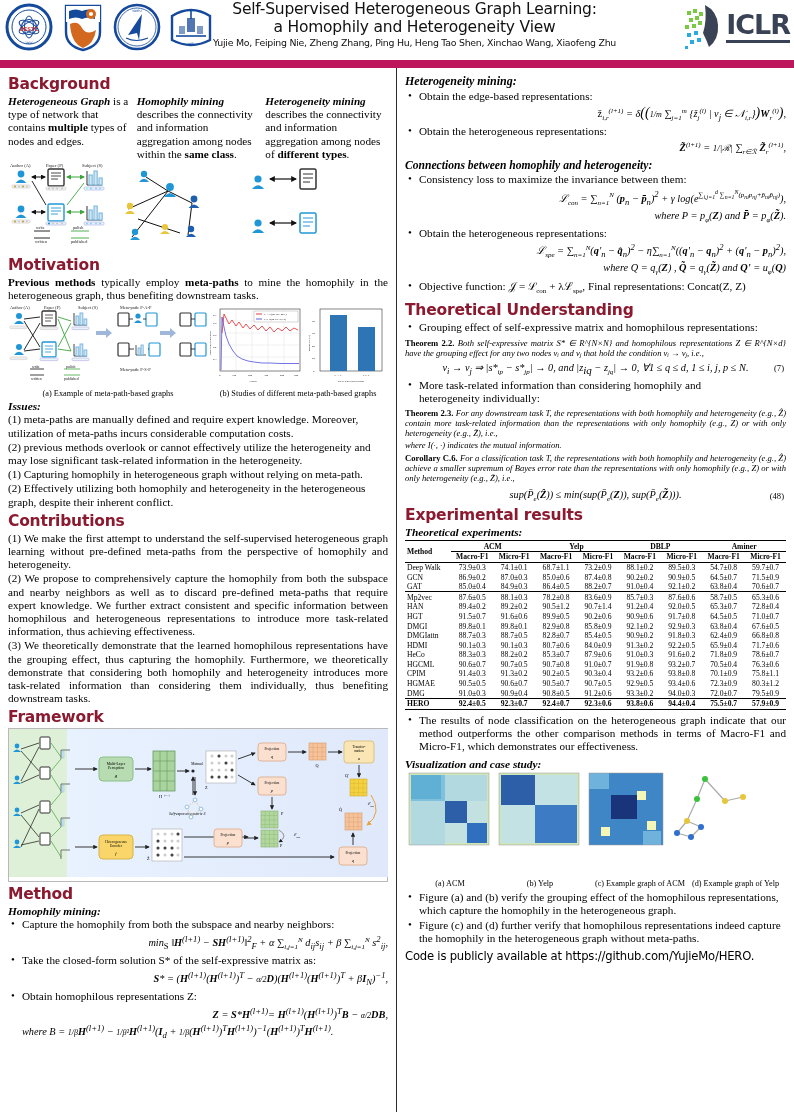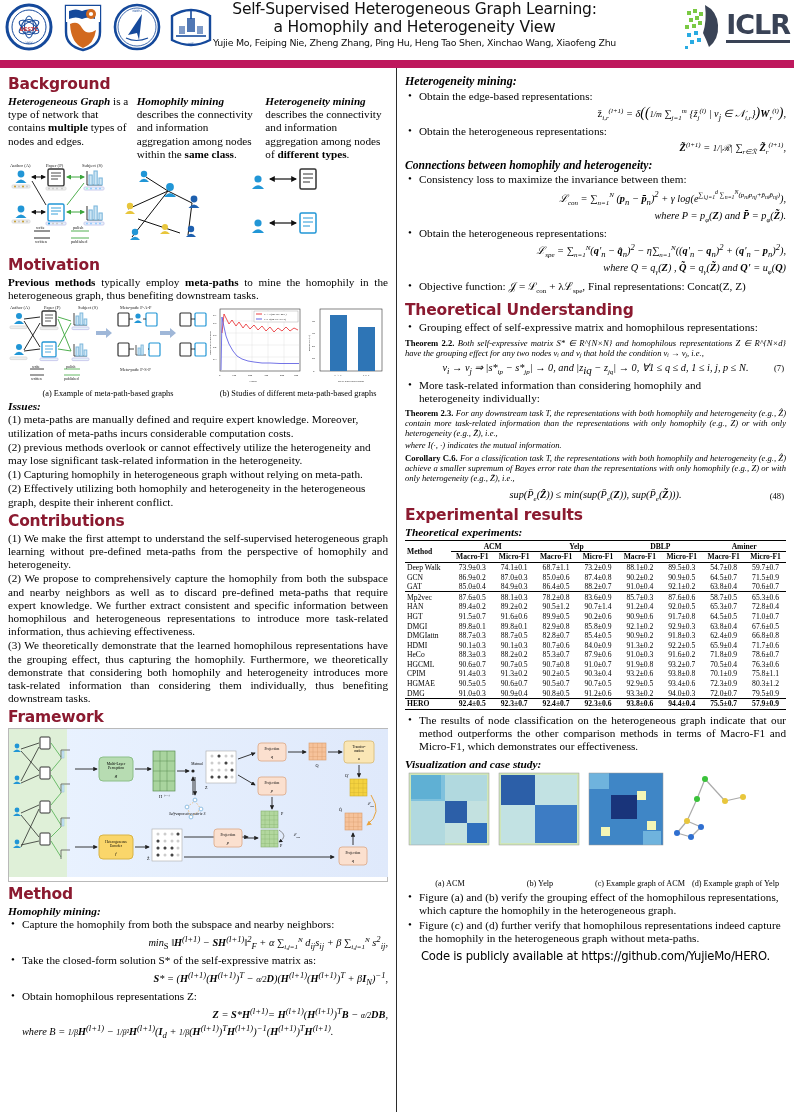--- a/index.html
+++ b/index.html
@@ -53,21 +53,21 @@
   table.res{border-collapse:collapse;width:100%;font-size:7.6px;font-family:"Liberation Serif",serif;margin-top:2px;}
   table.res th,table.res td{padding:0.3px 1px;text-align:center;white-space:nowrap;}
   table.res td.m,table.res th.m{text-align:left;padding-left:2px;font-weight:bold;}
   table.res td.m{font-weight:normal;}
   .toprule{border-top:1.1px solid #000;}
   .botrule{border-bottom:1.1px solid #000;}
   .midrule{border-bottom:0.6px solid #000;}
   .grouprule{border-bottom:0.6px solid #000;}
   tr.hero td{font-weight:bold;}
 
-  .code-line{font-family:"DejaVu Sans",sans-serif;font-size:11.6px;margin-top:4px;letter-spacing:-0.2px;text-align:center;}
+  .code-line{font-family:"DejaVu Sans",sans-serif;font-size:11.6px;margin-top:4px;letter-spacing:-0.2px;}
 </style>
 </head>
 <body>
 
 <div class="poster">
 
   <div class="header">
     <div class="logos-left">
       <div class="logo">
         <svg width="50" height="50" viewBox="0 0 50 50">

